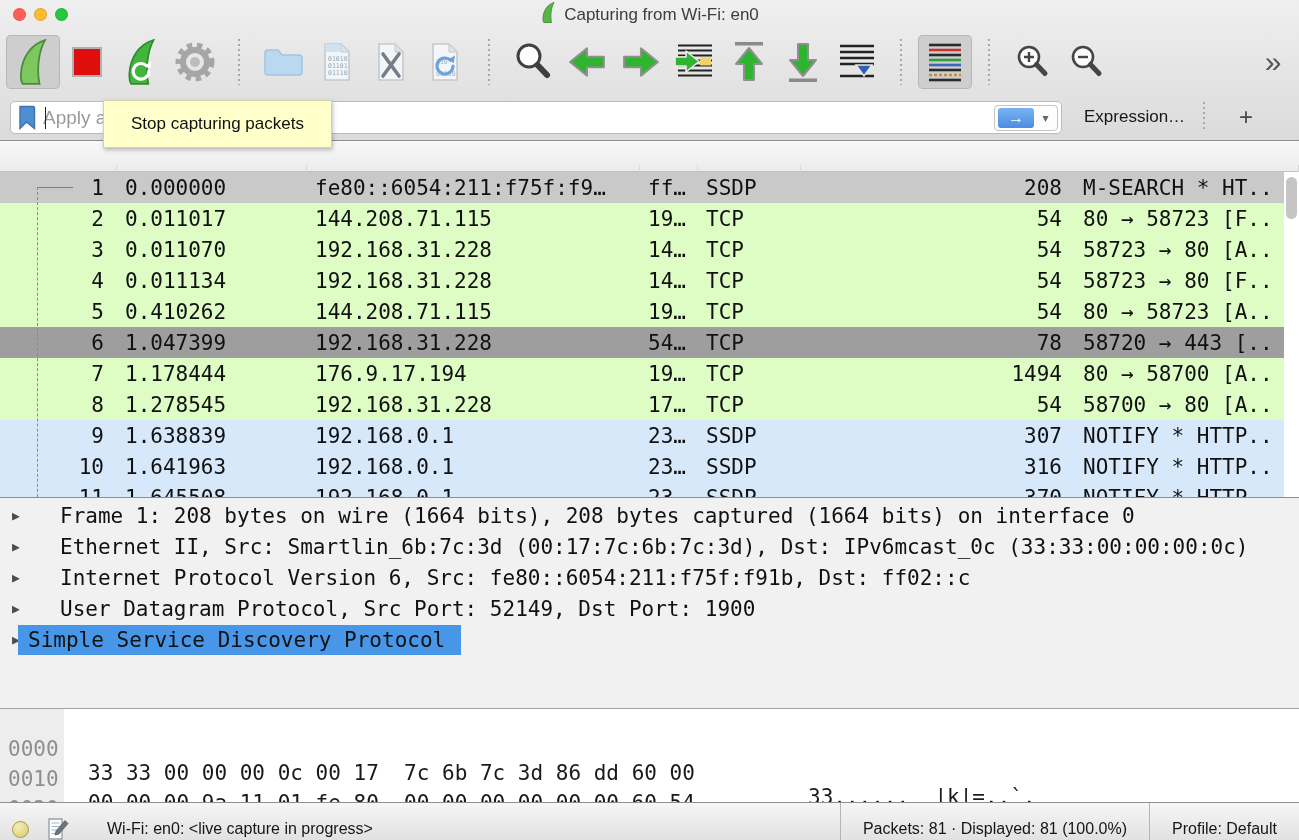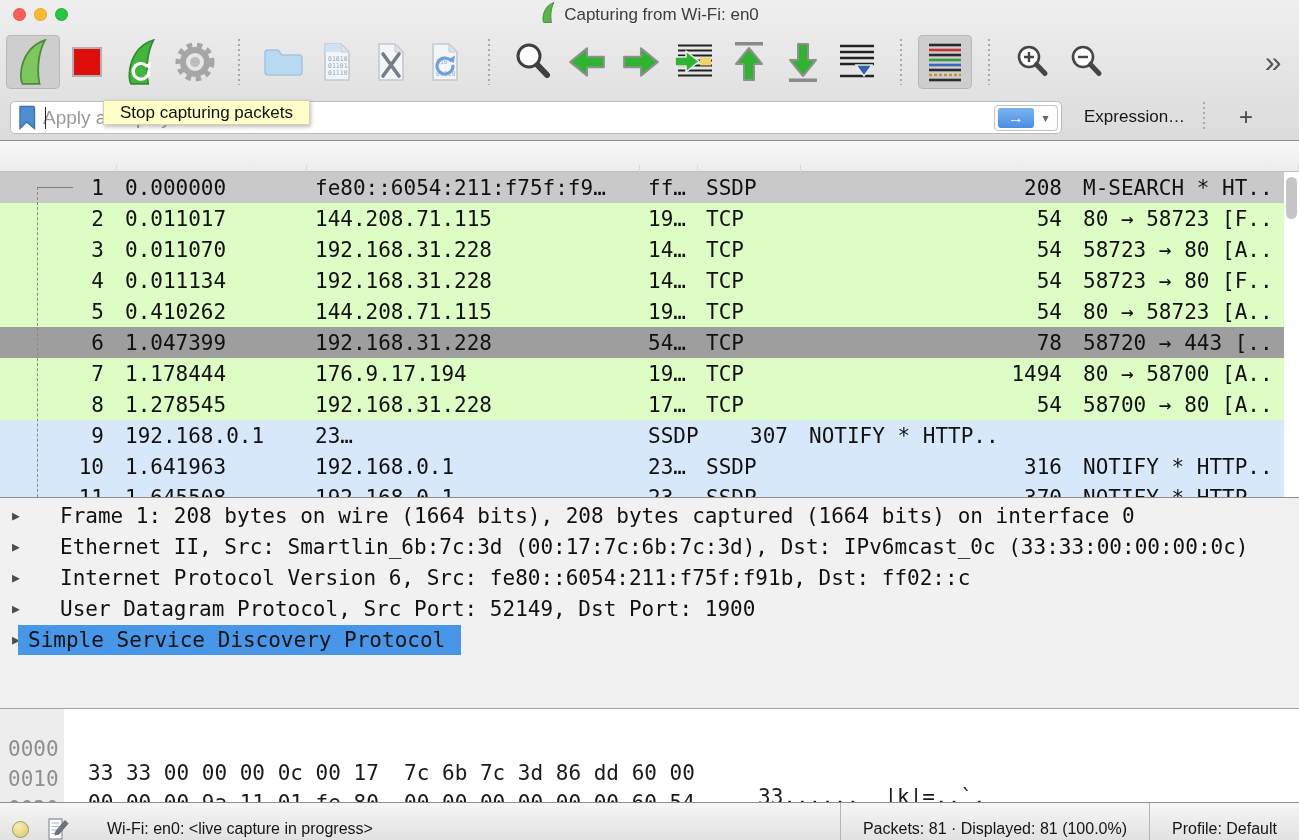--- a/index.html
+++ b/index.html
@@ -29,22 +29,22 @@
   .filter-field { width:1052px; height:33px; background:#fff; border:1px solid #bcbcbc; border-radius:5px;
     position:relative; display:flex; align-items:center; padding-left:6px; }
   .placeholder { color:#9a9a9a; font-size:19px; margin-left:6px; white-space:nowrap; overflow:hidden; }
   .caret-bar { position:absolute; left:34px; top:5px; width:1px; height:22px; background:#222; }
   .apply-group { position:absolute; right:3px; top:3px; height:26px; width:64px; border:1px solid #c4c4c4;
     border-radius:4px; display:flex; align-items:center; background:#fdfdfd; }
   .apply-btn { width:36px; height:20px; margin-left:3px; border-radius:3px;
     background:linear-gradient(#79b3f2,#4b8de0); color:#fff; font-size:16px; font-weight:bold;
     display:flex; align-items:center; justify-content:center; }
   .hist-caret { flex:1; text-align:center; color:#666; font-size:12px; }
-  .tooltip { position:absolute; left:103px; top:6px; height:25px; background:#ffffc9; border:1px solid #d4d4ab;
-    box-shadow:1px 2px 4px rgba(0,0,0,.25); display:flex; align-items:center; padding:0 16px;
+  .tooltip { position:absolute; left:103px; top:6px; height:48px; background:#ffffc9; border:1px solid #d4d4ab;
+    box-shadow:1px 2px 4px rgba(0,0,0,.25); display:flex; align-items:center; padding:0 27px;
     font-size:17px; color:#111; z-index:5; white-space:nowrap; }
   .expr-label { margin-left:22px; font-size:17px; color:#161616; }
   .plus-btn { font-size:24px; color:#454545; margin-left:26px; width:30px; text-align:center; }
 
   
   .plist-header { display:grid; grid-template-columns:117px 190px 333px 58px 103px 274px 1fr;
     height:31px; background:linear-gradient(#f8f8f8,#ececec); border-bottom:1px solid #bfbfbf;
     font-size:16px; align-items:center; }
   .plist-header .hc { height:100%; display:flex; align-items:center; padding-left:8px;
     border-right:1px solid #d8d8d8; overflow:hidden; white-space:nowrap;margin-top:48px; }
@@ -71,21 +71,21 @@
   .dline .tri { width:28px; padding-left:12px; font-size:13px; color:#4c4c4c; flex:0 0 auto; }
   .dtext { overflow:hidden;margin-left:32px; }
   .dtext.sel { background:#4896e8; padding:3px 16px 3px 10px; margin-left:-10px; }
 
   
   .hexpane { height:94px; background:#fff; border-top:1px solid #a3a3a3; position:relative; padding-top:4px; overflow:hidden; }
   .offstrip { position:absolute; left:0; top:0; bottom:0; width:64px; background:#ededed; }
   .hrow { position:relative; height:30px; font-size:21px; white-space:pre; }
   .hrow .off { position:absolute; left:8px; color:#8f8f8f; }
   .hrow .bytes { position:absolute; left:88px; color:#1a1a1a; }
-  .hrow .ascii { position:absolute; left:758px; color:#1a1a1a; }
+  .hrow .ascii { position:absolute; left:808px; color:#1a1a1a; }
 
   
   .statusbar { height:53px; border-top:1px solid #909090; background:linear-gradient(#f6f6f6,#d9d9d9);
     display:flex; align-items:center; font-size:16px; color:#161616; }
   .expert-dot { width:17px; height:17px; border-radius:50%; margin-left:12px;
     background:radial-gradient(circle at 35% 30%, #f7eeb5, #d9c76a); border:1px solid #a59a55; }
   .comment-btn { margin-left:18px; }
   .cap-text { margin-left:38px; white-space:nowrap; }
   .sb-right { margin-left:auto; display:flex; align-items:stretch; height:100%; }
   .sb-cell { display:flex; align-items:center; padding:0 22px; border-left:1px solid #b5b5b5; white-space:nowrap; }
@@ -349,20 +349,21 @@
     <div class="cell-no">8</div>
     <div class="cell-l">1.278545</div>
     <div class="cell-l">192.168.31.228</div>
     <div class="cell-l">17…</div>
     <div class="cell-l">TCP</div>
     <div class="cell-len">54</div>
     <div class="cell-l">58700 → 80 [A..</div>
   </div>
   <div class="prow c-blue">
     <div class="cell-no">9</div>
+    <div class="cell-l">1.638839</div>
     <div class="cell-l">192.168.0.1</div>
     <div class="cell-l">23…</div>
     <div class="cell-l">SSDP</div>
     <div class="cell-len">307</div>
     <div class="cell-l">NOTIFY * HTTP..</div>
   </div>
   <div class="prow c-blue">
     <div class="cell-no">10</div>
     <div class="cell-l">1.641963</div>
     <div class="cell-l">192.168.0.1</div>

